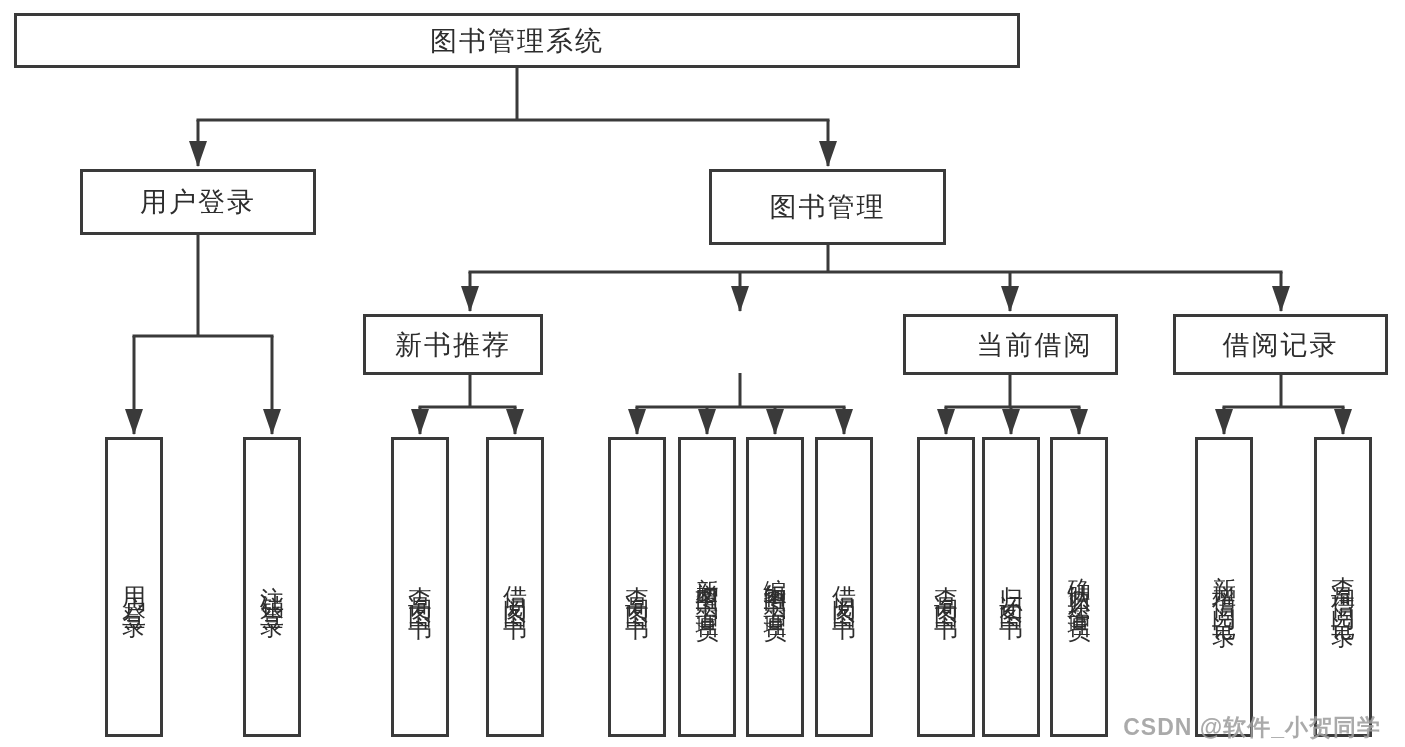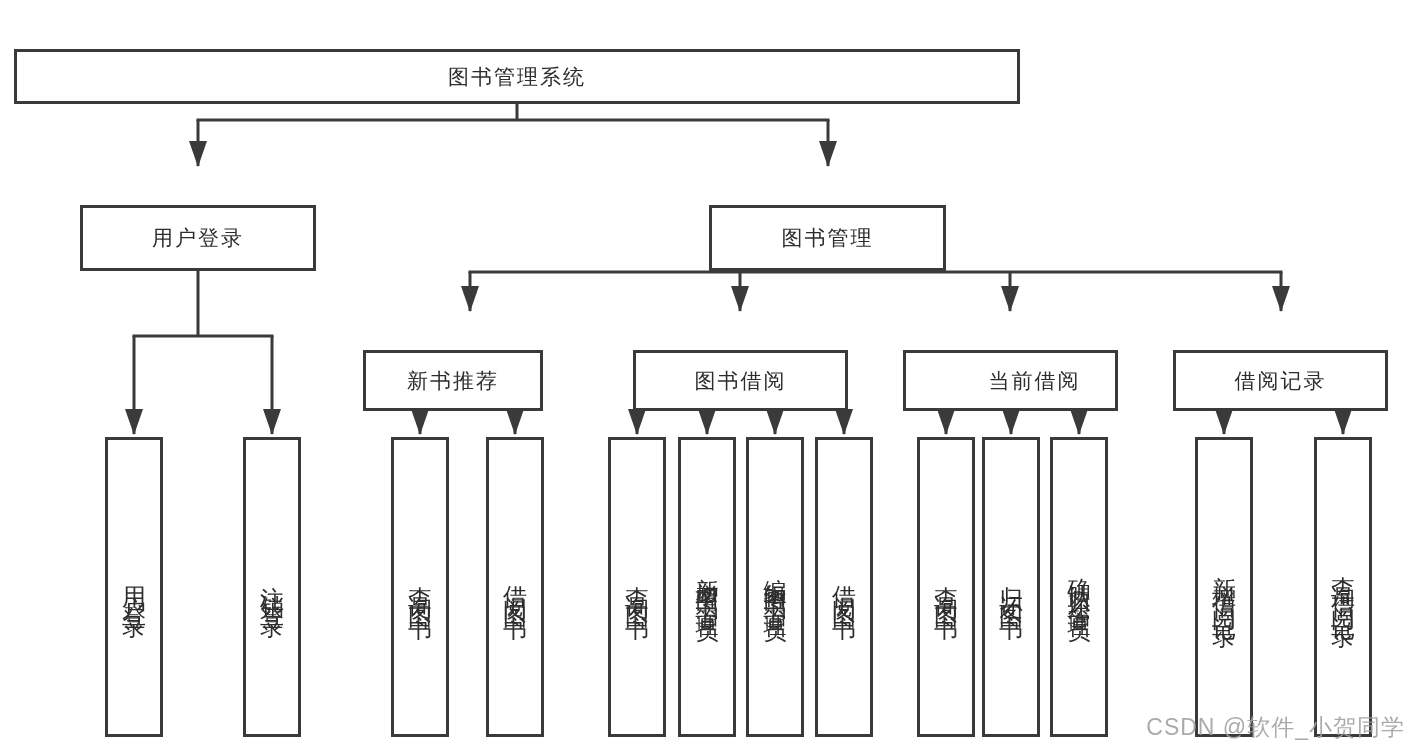--- a/index.html
+++ b/index.html
@@ -28,45 +28,45 @@
     background: #ffffff;
     border: 3px solid #3a3a3a;
     color: #2d2d2d;
     display: flex;
     align-items: center;
     justify-content: center;
     z-index: 2;
     text-align: center;
   }
   .hbox {
-    font-size: 21px;
+    font-size: 27px;
     letter-spacing: 2px;
     white-space: nowrap;
-    margin-top: 36px;
   }
   .vbox {
     writing-mode: vertical-rl;
     text-orientation: mixed;
     font-size: 24px;
     letter-spacing: 10px;
     line-height: 1;
   }
   .vbox.long {
     font-size: 23px;
     letter-spacing: 6px;
   }
   .watermark {
     position: absolute;
-    right: 0;
+    right: 24px;
     bottom: 4px;
     font-size: 23px;
     color: rgba(158, 158, 158, 0.88);
     letter-spacing: 1px;
     z-index: 5;
     white-space: nowrap;
+    font-weight: bold;
   }
 </style>
 </head>
 <body>
 
 <div class="canvas">
 
   <svg class="connectors" width="1405" height="747" viewBox="0 0 1405 747" xmlns="http://www.w3.org/2000/svg">
     <defs>
       <marker id="arr" markerUnits="userSpaceOnUse" markerWidth="28" markerHeight="22" refX="25" refY="10" orient="auto">
@@ -106,24 +106,23 @@
 
       <path d="M1281,373 L1281,407 M1222.5,407 L1344.5,407"></path>
       <line x1="1224" y1="407" x2="1224" y2="434" marker-end="url(#arr)"></line>
       <line x1="1343" y1="407" x2="1343" y2="434" marker-end="url(#arr)"></line>
     </g>
   </svg>
 
   <div class="node hbox" style="left:14px; top:13px; width:1006px; height:55px;">图书管理系统</div>
 
   <div class="node hbox" style="left:80px; top:169px; width:236px; height:66px;">用户登录</div>
-  <div class="node hbox" style="left:709px; top:169px; width:237px; height:66px;">图书管理</div>
+  <div class="node hbox" style="left:709px; top:169px; width:237px; height:76px;">图书管理</div>
 
   <div class="node hbox" style="left:363px; top:314px; width:180px; height:61px;">新书推荐</div>
-  <div class="node hbox" style="left:633px; top:314px; width:215px; height:61px;">图书借阅</div>
   <div class="node hbox" style="left:903px; top:314px; width:215px; height:61px;padding-left:48px;">当前借阅</div>
   <div class="node hbox" style="left:1173px; top:314px; width:215px; height:61px;">借阅记录</div>
 
   <div class="node vbox" style="left:105px; top:437px; width:58px; height:300px;">用户登录</div>
   <div class="node vbox" style="left:243px; top:437px; width:58px; height:300px;">注销登录</div>
 
   <div class="node vbox" style="left:391px; top:437px; width:58px; height:300px;">查询图书</div>
   <div class="node vbox" style="left:486px; top:437px; width:58px; height:300px;">借阅图书</div>
 
   <div class="node vbox" style="left:608px; top:437px; width:58px; height:300px;">查询图书</div>

